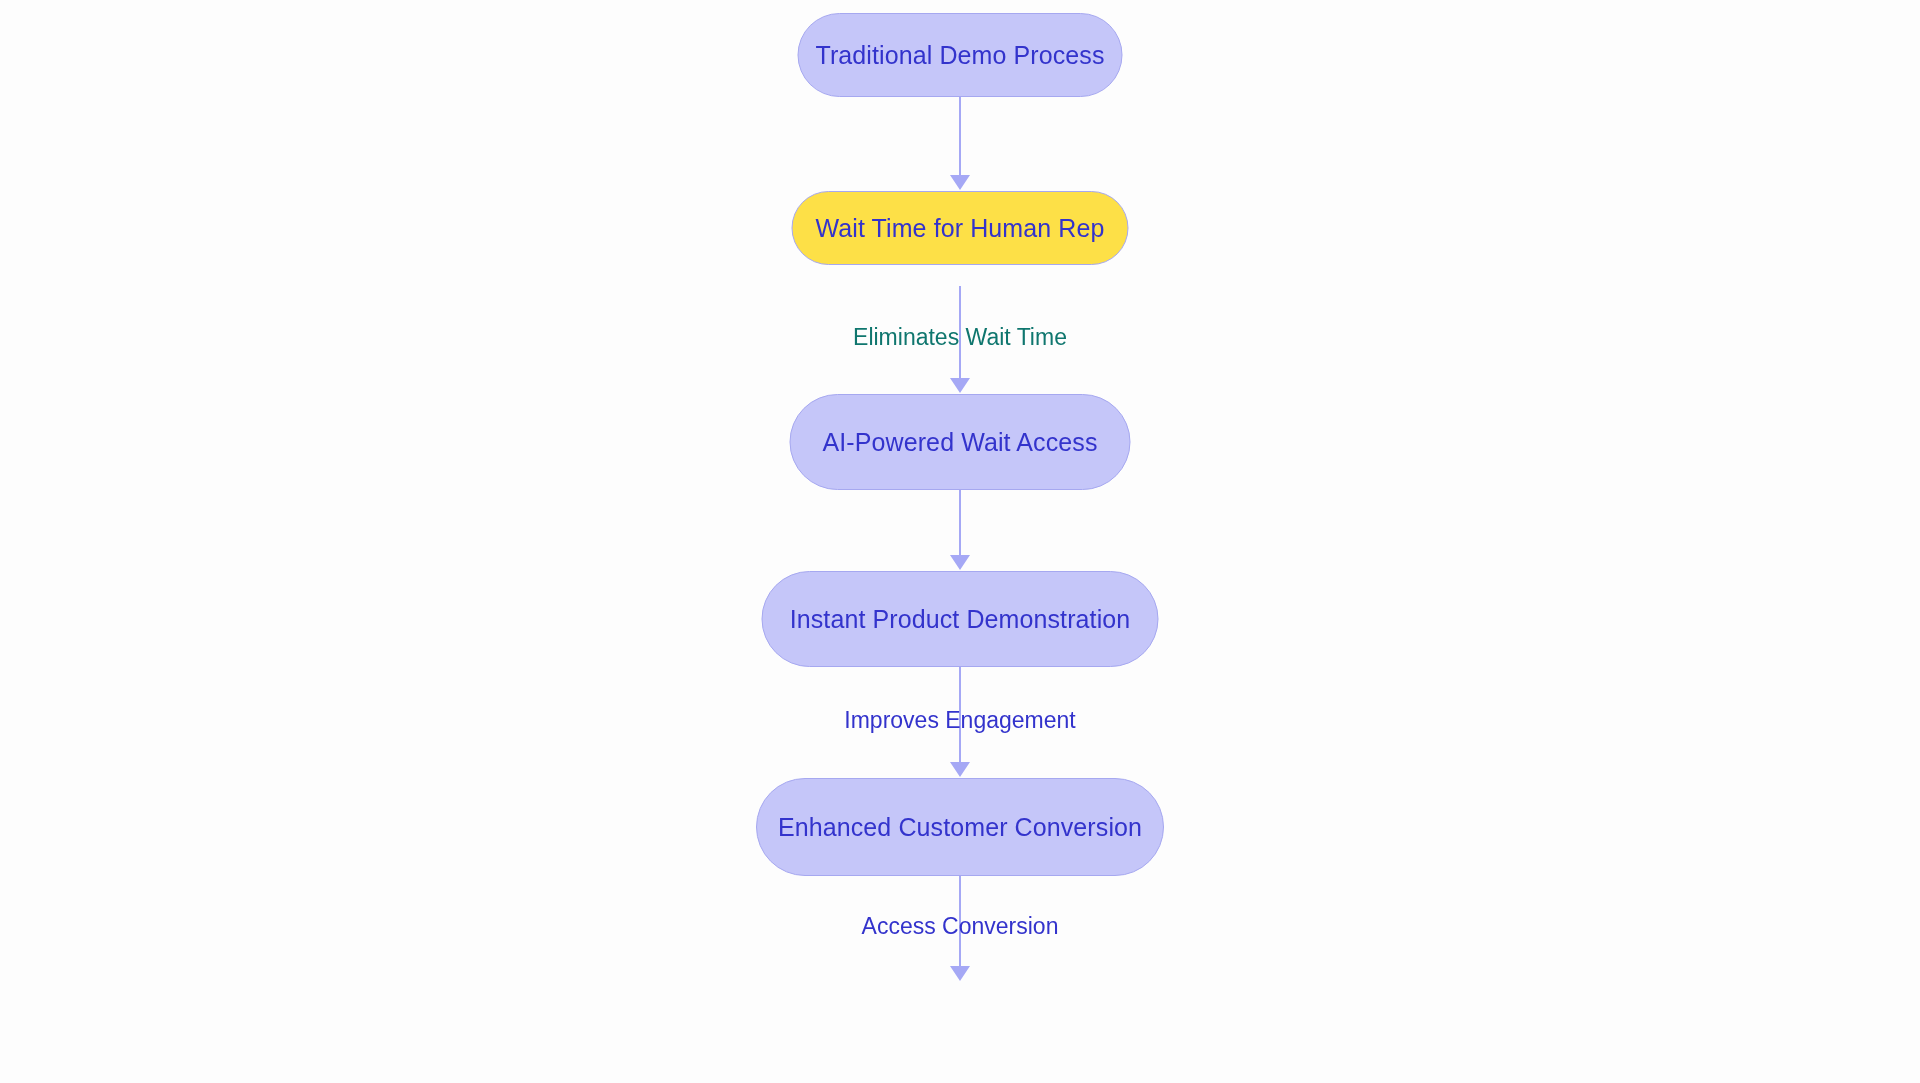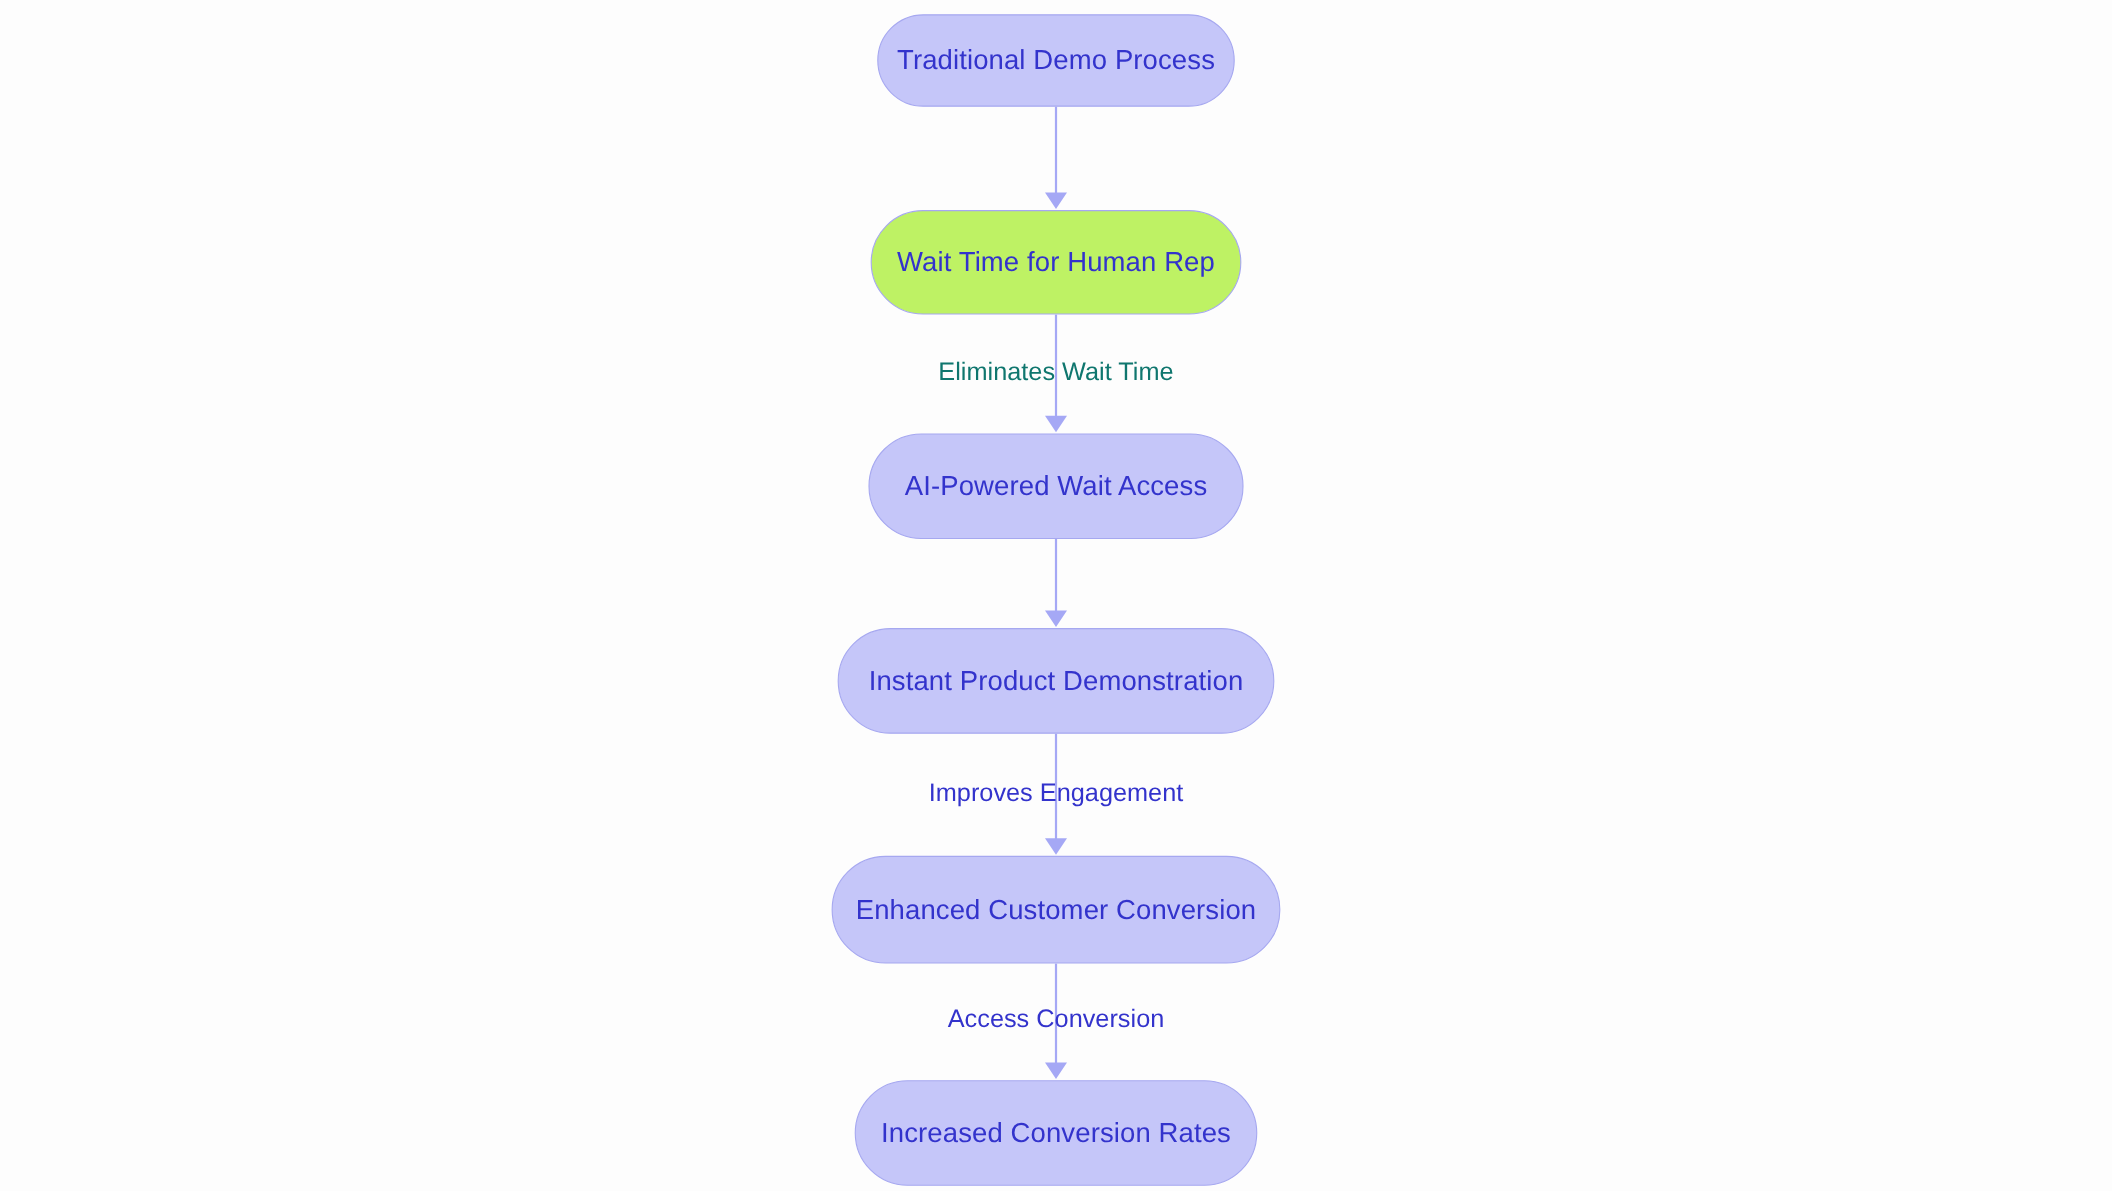--- a/index.html
+++ b/index.html
@@ -115,33 +115,30 @@
   <div class="connector" style="top:876px; height:106px;">
     <div class="conn-line" style="height: 91px; background: rgb(165, 168, 245);"></div>
     <div class="conn-head" style="border-top-color: rgb(165, 168, 245);"></div>
   </div>
   <div class="edge-label" style="top: 915px; color: rgb(51, 51, 204);">Access Conversion</div>
 
   <div class="node" style="top: 13px; height: 84px; width: 325px; background: rgb(197, 198, 249); border-color: rgb(166, 168, 240); color: rgb(51, 51, 204);">
     <span class="node-label">Traditional Demo Process</span>
   </div>
 
-  <div class="node" style="top: 191px; height: 95px; width: 337px; background: #bef264; border-color: rgb(166, 168, 240); color: rgb(51, 51, 204);">
+  <div class="node" style="top: 191px; height: 74px; width: 337px; background: #fde047; border-color: rgb(166, 168, 240); color: rgb(51, 51, 204);">
     <span class="node-label">Wait Time for Human Rep</span>
   </div>
 
   <div class="node" style="top: 394px; height: 96px; width: 341px; background: rgb(197, 198, 249); border-color: rgb(166, 168, 240); color: rgb(51, 51, 204);">
     <span class="node-label">AI-Powered Wait Access</span>
   </div>
 
   <div class="node" style="top: 571px; height: 96px; width: 397px; background: rgb(197, 198, 249); border-color: rgb(166, 168, 240); color: rgb(51, 51, 204);">
     <span class="node-label">Instant Product Demonstration</span>
   </div>
 
   <div class="node" style="top: 778px; height: 98px; width: 408px; background: rgb(197, 198, 249); border-color: rgb(166, 168, 240); color: rgb(51, 51, 204);">
     <span class="node-label">Enhanced Customer Conversion</span>
   </div>
 
-  <div class="node" style="top: 982px; height: 96px; width: 366px; background: rgb(197, 198, 249); border-color: rgb(166, 168, 240); color: rgb(51, 51, 204);">
-    <span class="node-label">Increased Conversion Rates</span>
-  </div>
 
 </div>
 
 </body></html>

